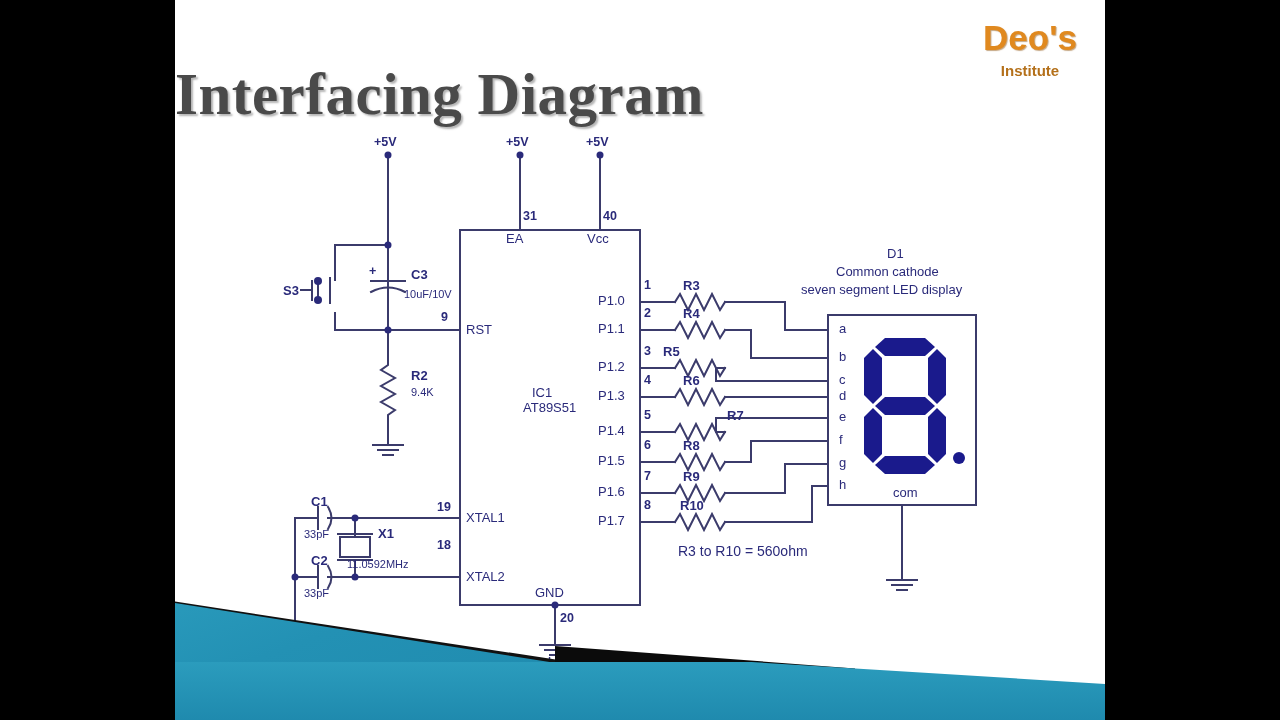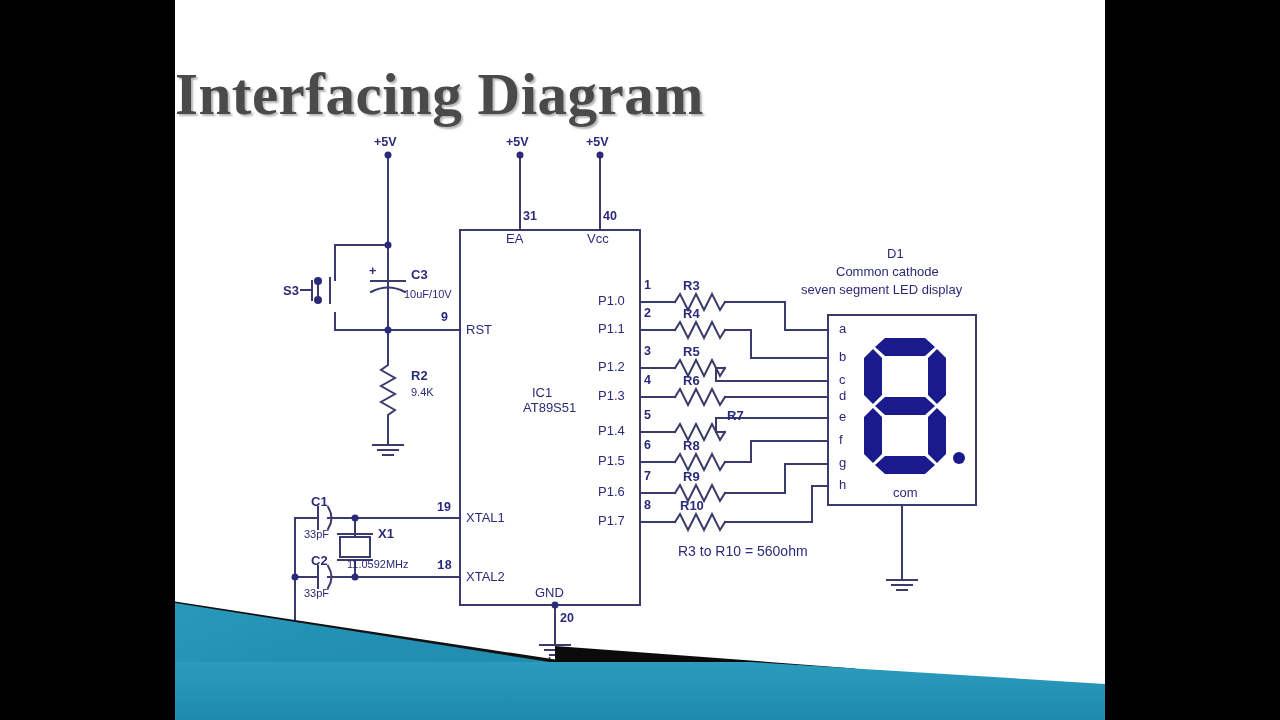--- a/index.html
+++ b/index.html
@@ -42,20 +42,24 @@
 </style>
 </head>
 <body>
 
 <div id="stage">
 
   <div id="slide">
 
     <div id="title">Interfacing Diagram</div>
 
+    <div id="logo">
+      <div class="brand">Deo's</div>
+      <div class="sub">Institute</div>
+    </div>
 
     <svg id="circuit" viewBox="0 0 930 720">
       <g stroke="#3b3b6b" stroke-width="2" fill="none" stroke-linecap="square">
 
         <line x1="213" y1="155" x2="213" y2="282"></line>
         <line x1="345" y1="155" x2="345" y2="230"></line>
         <line x1="425" y1="155" x2="425" y2="230"></line>
 
         <line x1="160" y1="245" x2="213" y2="245"></line>
         <line x1="160" y1="245" x2="160" y2="280"></line>
@@ -217,21 +221,21 @@
       <div class="lbl sm" style="left:236px;top:386px;">9.4K</div>
 
       <div class="lbl b" style="left:348px;top:209px;">31</div>
       <div class="lbl md" style="left:331px;top:231px;">EA</div>
       <div class="lbl b" style="left:428px;top:209px;">40</div>
       <div class="lbl md" style="left:412px;top:231px;">Vcc</div>
       <div class="lbl b" style="left:266px;top:310px;">9</div>
       <div class="lbl md" style="left:291px;top:322px;">RST</div>
       <div class="lbl b" style="left:262px;top:500px;">19</div>
       <div class="lbl md" style="left:291px;top:510px;">XTAL1</div>
-      <div class="lbl b" style="left:262px;top:559px;font-family:Liberation Mono, monospace;">18</div>
+      <div class="lbl b" style="left:262px;top:538px;">18</div>
       <div class="lbl md" style="left:291px;top:569px;">XTAL2</div>
       <div class="lbl md" style="left:360px;top:585px;">GND</div>
       <div class="lbl b" style="left:385px;top:611px;">20</div>
       <div class="lbl md" style="left:357px;top:385px;">IC1</div>
       <div class="lbl md" style="left:348px;top:400px;">AT89S51</div>
 
       <div class="lbl b md" style="left:136px;top:494px;">C1</div>
       <div class="lbl sm" style="left:129px;top:528px;">33pF</div>
       <div class="lbl b md" style="left:136px;top:553px;">C2</div>
       <div class="lbl sm" style="left:129px;top:587px;">33pF</div>
@@ -260,21 +264,21 @@
           <div class="lbl md" style="left: 423px; top: 453px;">P1.5</div>
           <div class="lbl b" style="left: 469px; top: 438px;">6</div>
           <div class="lbl md" style="left: 423px; top: 484px;">P1.6</div>
           <div class="lbl b" style="left: 469px; top: 469px;">7</div>
           <div class="lbl md" style="left: 423px; top: 513px;">P1.7</div>
           <div class="lbl b" style="left: 469px; top: 498px;">8</div>
         </div>
       <div id="res-labels">
           <div class="lbl b md" style="left: 508px; top: 278px;">R3</div>
           <div class="lbl b md" style="left: 508px; top: 306px;">R4</div>
-          <div class="lbl b md" style="left: 508px; top: 344px;">R5</div>
+          <div class="lbl b md" style="left: 488px; top: 344px;">R5</div>
           <div class="lbl b md" style="left: 508px; top: 373px;">R6</div>
           <div class="lbl b md" style="left: 508px; top: 408px; padding-left: 44px;">R7</div>
           <div class="lbl b md" style="left: 508px; top: 438px; text-align: center;">R8</div>
           <div class="lbl b md" style="left: 508px; top: 469px;">R9</div>
           <div class="lbl b md" style="left: 505px; top: 498px;">R10</div>
         </div>
       <div id="seg-labels">
           <div class="lbl md" style="left: 664px; top: 321px;">a</div>
           <div class="lbl md" style="left: 664px; top: 349px;">b</div>
           <div class="lbl md" style="left: 664px; top: 372px;">c</div>

